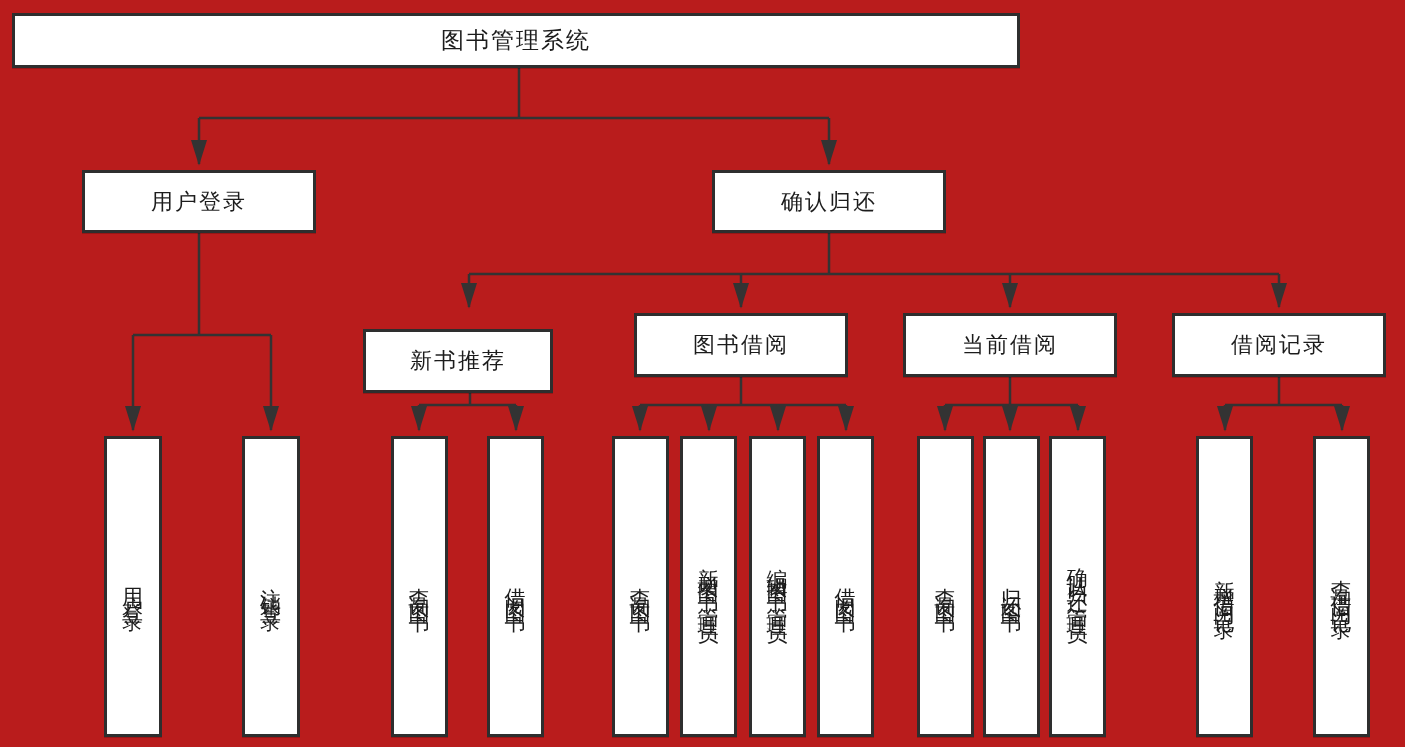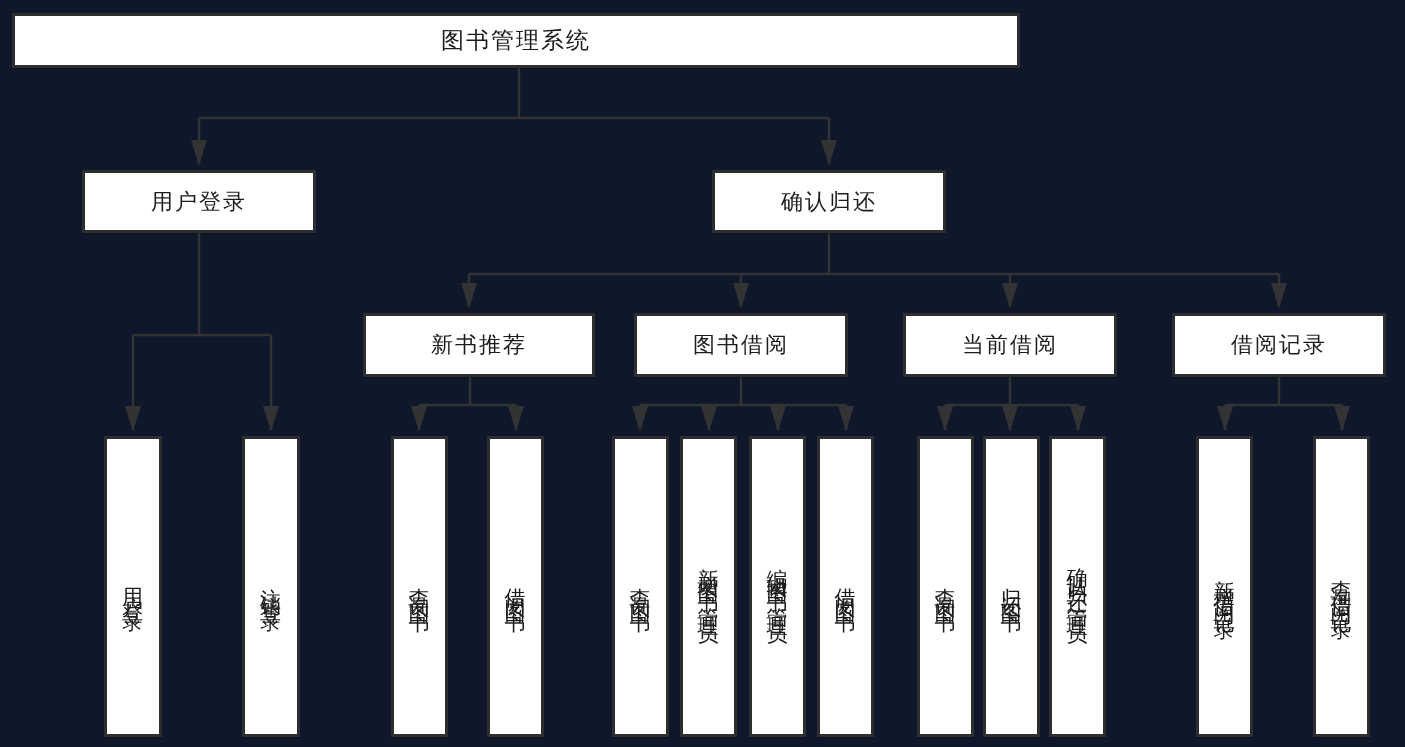--- a/index.html
+++ b/index.html
@@ -5,21 +5,21 @@
   html, body {
     margin: 0;
     padding: 0;
     background: #ffffff;
     font-family: "Liberation Sans", "DejaVu Sans", sans-serif;
   }
   .diagram {
     position: relative;
     width: 1405px;
     height: 747px;
-    background: #0f172a;
+    background: #b91c1c;
     overflow: hidden;
   }
   .connectors {
     position: absolute;
     left: 0;
     top: 0;
     width: 1405px;
     height: 747px;
     pointer-events: none;
   }
@@ -125,21 +125,21 @@
     <span>图书管理系统</span>
   </div>
 
   <div class="box small" style="left:82px; top:170px; width:234px; height:63px;">
     <span>用户登录</span>
   </div>
   <div class="box small" style="left:712px; top:170px; width:234px; height:63px;">
     <span>确认归还</span>
   </div>
 
-  <div class="box small" style="left:363px; top:313px; width:232px; height:64px;text-align:center;">
+  <div class="box small" style="left:363px; top:329px; width:190px; height:64px;text-align:center;">
     <span>新书推荐</span>
   </div>
   <div class="box small" style="left:634px; top:313px; width:214px; height:64px;">
     <span>图书借阅</span>
   </div>
   <div class="box small" style="left:903px; top:313px; width:214px; height:64px;">
     <span>当前借阅</span>
   </div>
   <div class="box small" style="left:1172px; top:313px; width:214px; height:64px;">
     <span>借阅记录</span>

